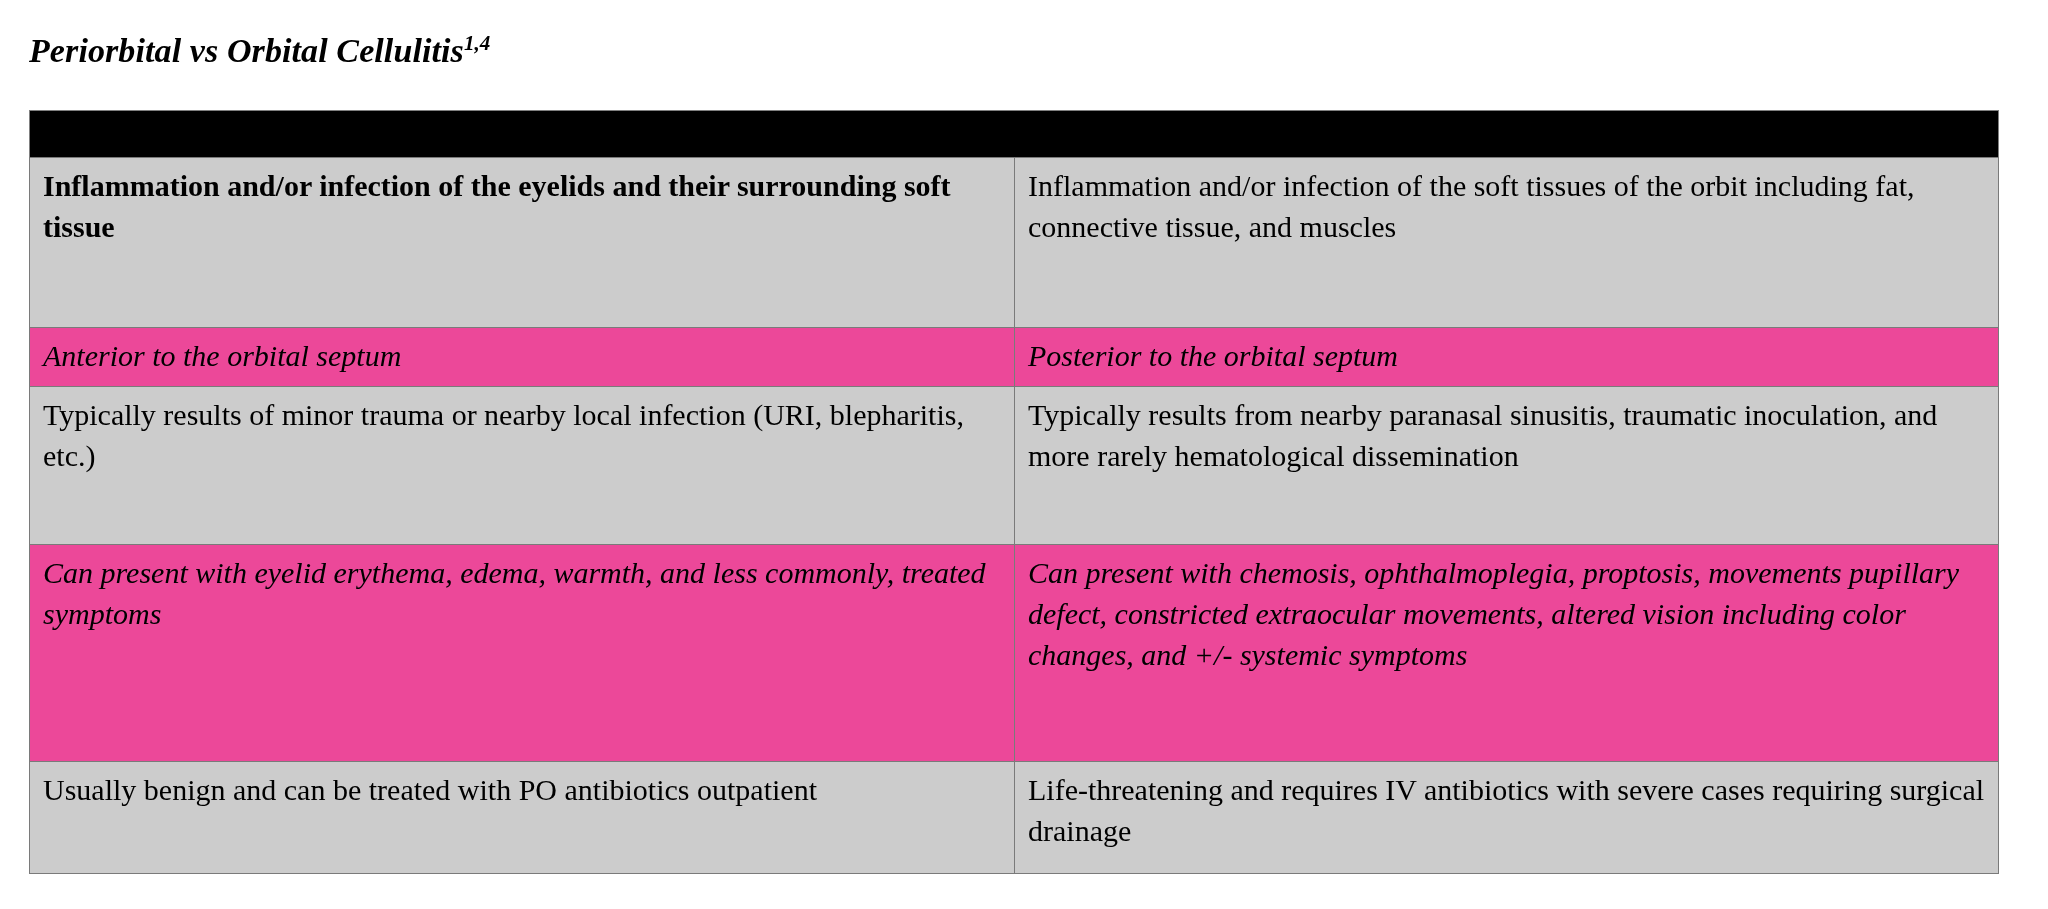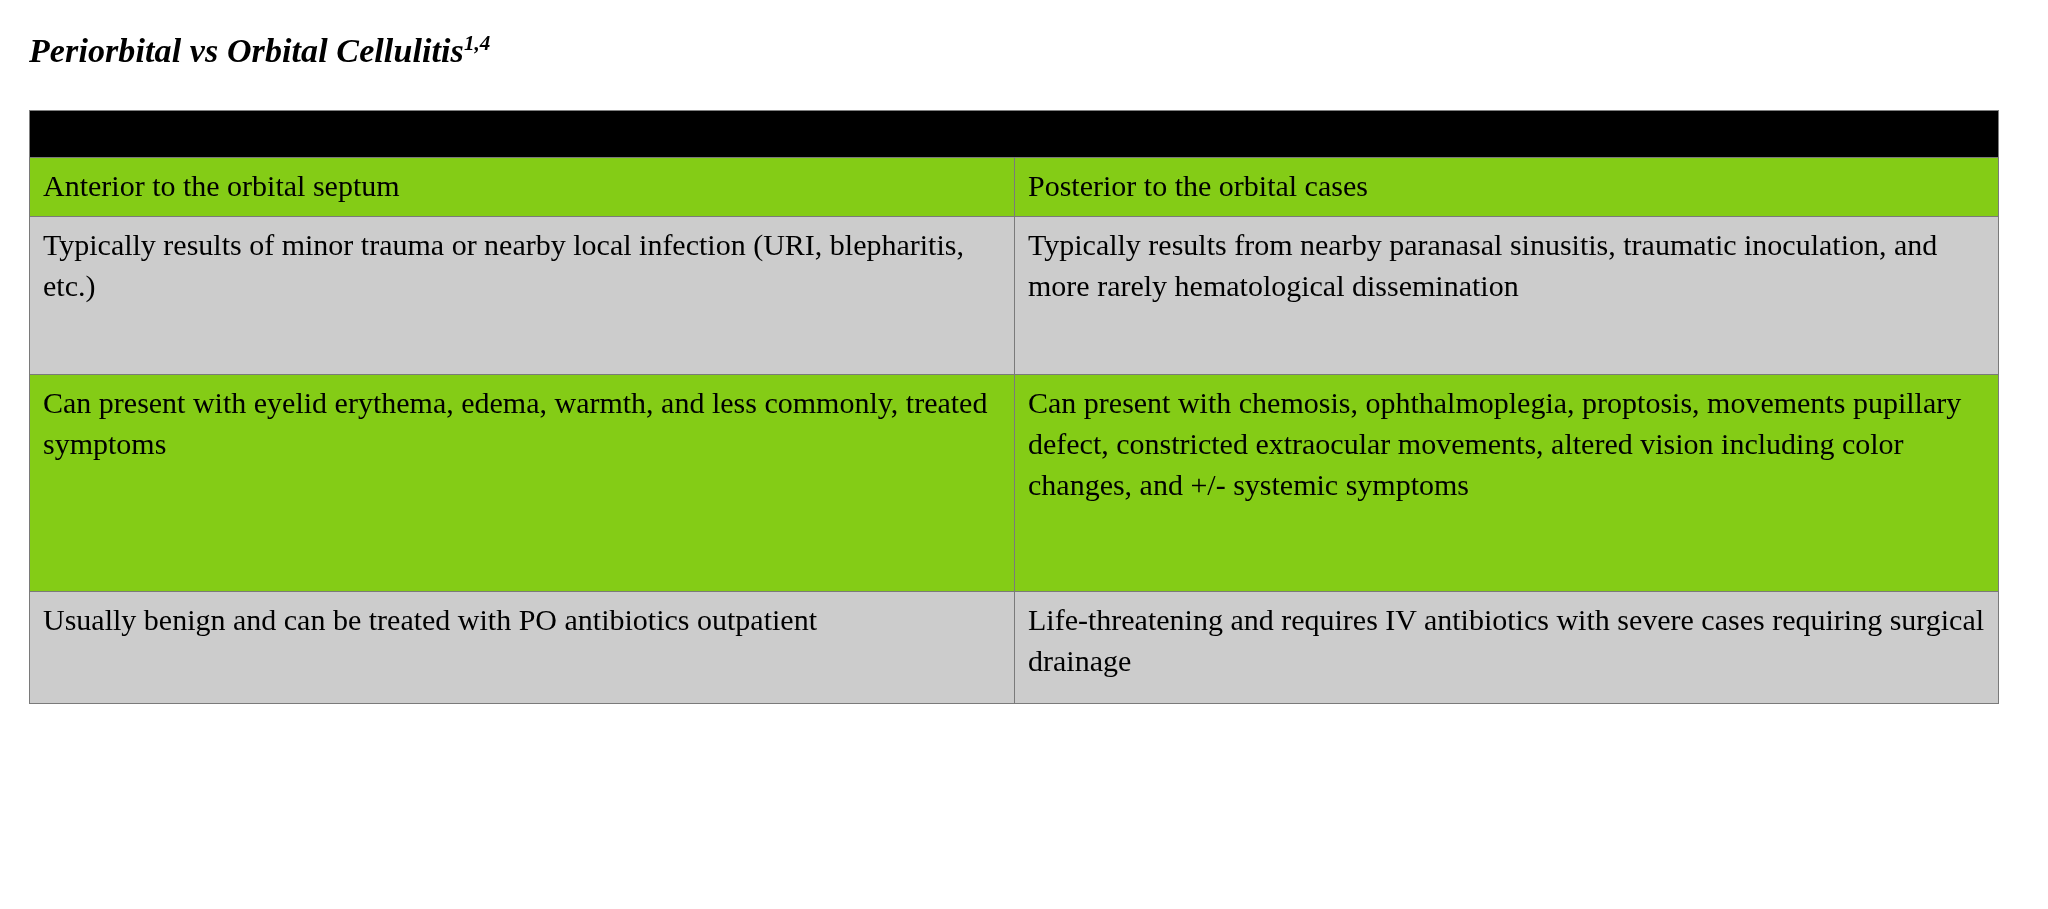--- a/index.html
+++ b/index.html
@@ -76,21 +76,21 @@
     vertical-align: top;
     padding: 7px 12px 10px 13px;
     font-size: 30px;
     line-height: 41px;
     border: 1px solid #7a7a7a;
     box-sizing: border-box;
     word-wrap: break-word;
   }
 
   .row-shaded td.cell { background: #cccccc; }
-  .row-plain  td.cell { background: #84cc16; }
+  .row-plain  td.cell { background: #ec4899; font-style: italic; }
 
   .cell.bold { font-weight: bold; }
 
   
   .r1 td.cell { height: 170px; }
   .r2 td.cell { height: 55px; }
   .r3 td.cell { height: 158px; margin-top: 48px; }
   .r4 td.cell { height: 217px; }
   .r5 td.cell { height: 112px; }
 </style>
@@ -105,24 +105,28 @@
     <colgroup>
       <col class="c1">
       <col class="c2">
     </colgroup>
     <tbody>
       <tr class="header-row">
         <td></td>
         <td></td>
       </tr>
 
+      <tr class="row-shaded r1">
+        <td class="cell bold">Inflammation and/or infection of the eyelids and their surrounding soft tissue</td>
+        <td class="cell">Inflammation and/or infection of the soft tissues of the orbit including fat, connective tissue, and muscles</td>
+      </tr>
 
       <tr class="row-plain r2">
         <td class="cell">Anterior to the orbital septum</td>
-        <td class="cell">Posterior to the orbital cases</td>
+        <td class="cell">Posterior to the orbital septum</td>
       </tr>
 
       <tr class="row-shaded r3">
         <td class="cell">Typically results of minor trauma or nearby local infection (URI, blepharitis, etc.)</td>
         <td class="cell">Typically results from nearby paranasal sinusitis, traumatic inoculation, and more rarely hematological dissemination</td>
       </tr>
 
       <tr class="row-plain r4">
         <td class="cell">Can present with eyelid erythema, edema, warmth, and less commonly, treated symptoms</td>
         <td class="cell">Can present with chemosis, ophthalmoplegia, proptosis, movements pupillary defect, constricted extraocular movements, altered vision including color changes, and +/- systemic symptoms</td>

